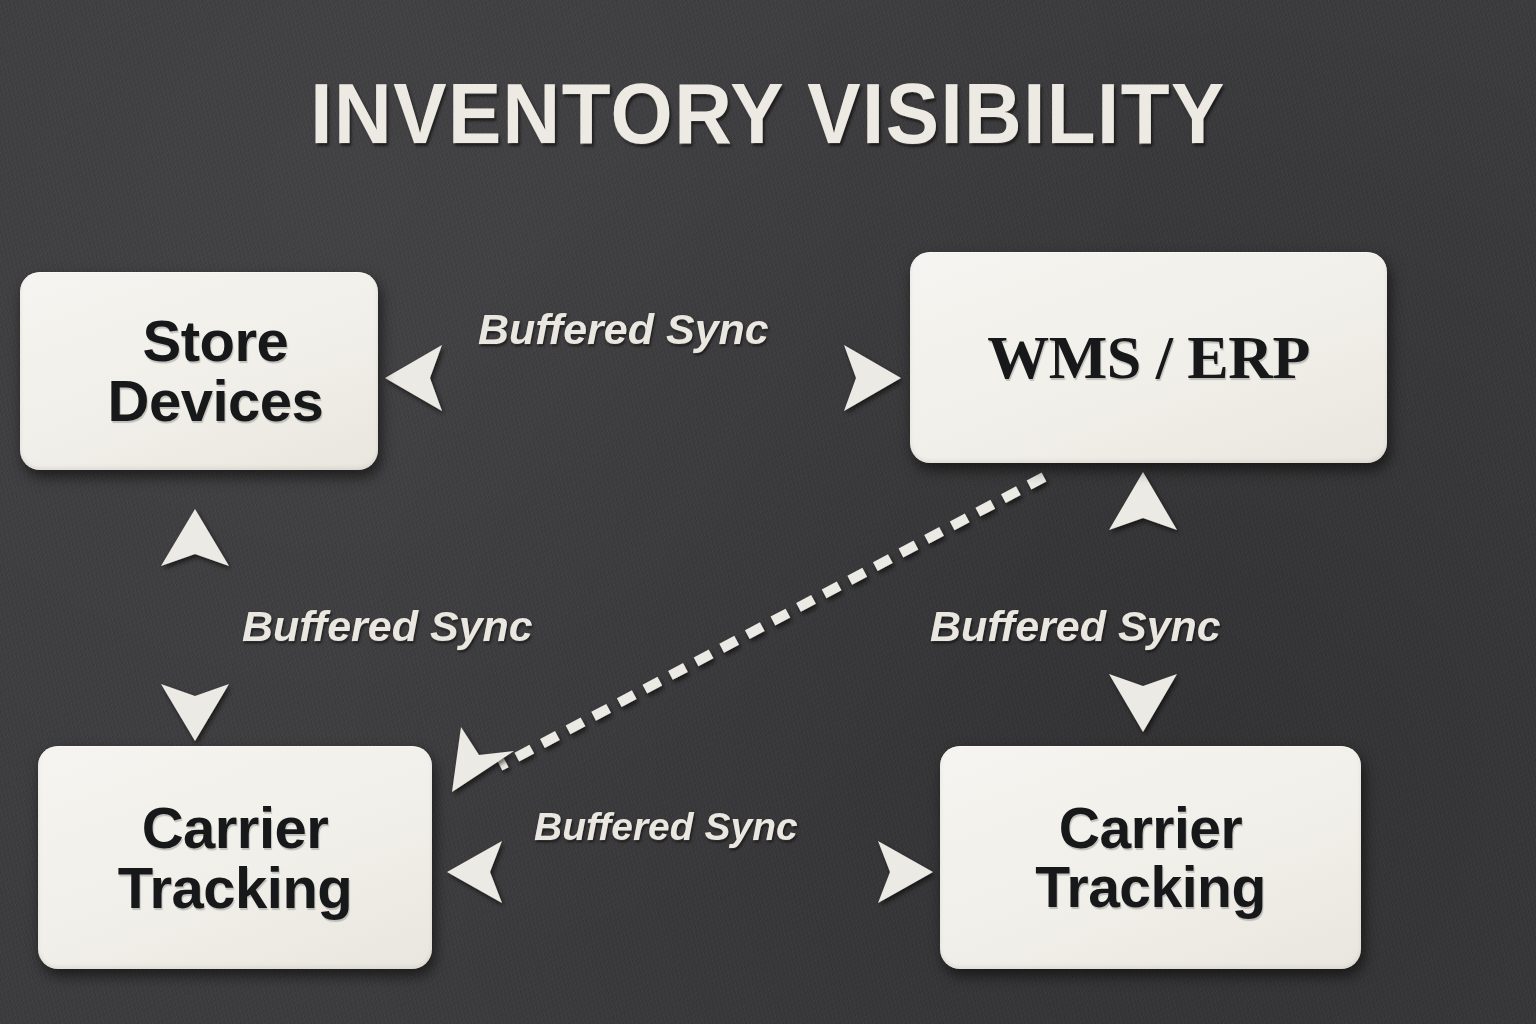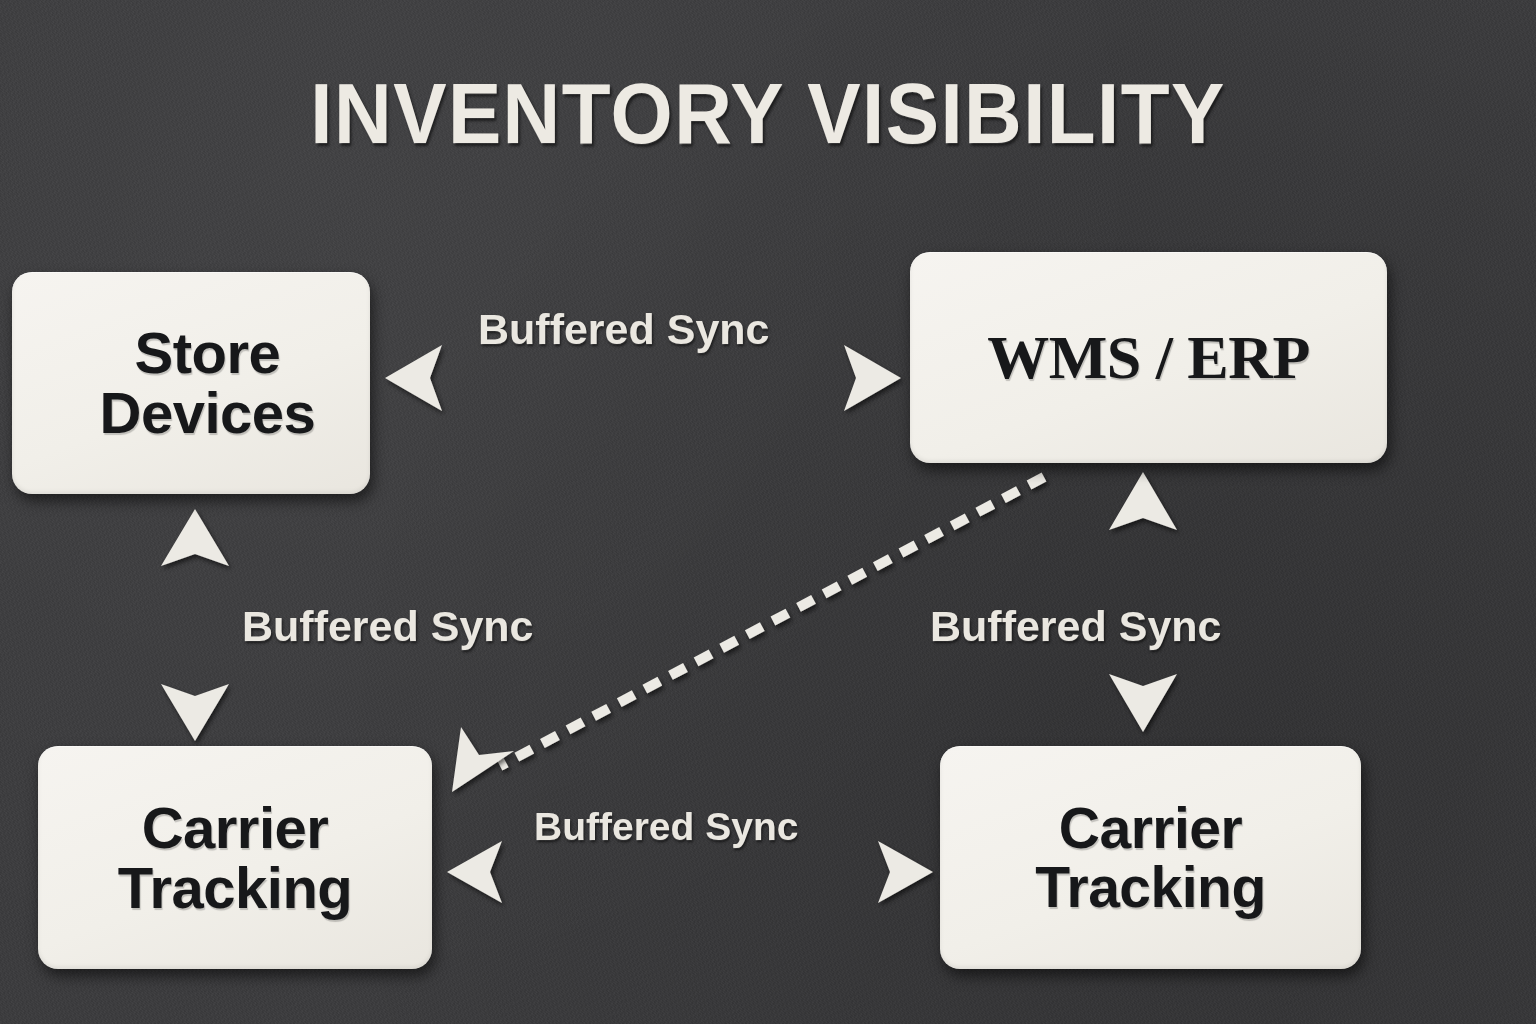--- a/index.html
+++ b/index.html
@@ -63,38 +63,39 @@
     font-size: 58px;
     font-weight: bold;
     line-height: 1.03;
     text-align: center;
     letter-spacing: -0.5px;
     text-shadow: 1px 2px 1px rgba(0,0,0,0.20);
     padding: 0 14px;
     white-space: pre-line;
   }
 
-  #node-store-devices { left: 12px;  top: 272px; width: 358px; height: 222px; padding-left: 33px; }
+  #node-store-devices { left: 20px;  top: 272px; width: 358px; height: 198px; padding-left: 33px; }
   #node-wms-erp       { left: 910px; top: 252px; width: 477px; height: 211px; font-family: Liberation Serif, serif; }
   #node-carrier-left  { left: 38px;  top: 746px; width: 394px; height: 223px; }
   #node-carrier-right { left: 940px; top: 746px; width: 421px; height: 223px; }
 
   #node-wms-erp .node-label { font-size: 62px; }
   #node-carrier-right .node-label { font-size: 57px; }
 
   
   .edge-label {
     position: absolute;
     color: #eae7e0;
     font-weight: bold;
     white-space: nowrap;
     text-shadow:
       1px 2px 3px rgba(0,0,0,0.65),
       0 1px 0 rgba(255,255,255,0.20);
     pointer-events: none;
+    font-style: italic;
   }
   #label-top    { left: 478px; top: 305px; font-size: 43px; }
   #label-left   { left: 242px; top: 602px; font-size: 43px; }
   #label-right  { left: 930px; top: 602px; font-size: 43px; }
   #label-bottom { left: 534px; top: 805px; font-size: 39px; }
 
   
   #arrow-layer {
     position: absolute;
     left: 0; top: 0;

